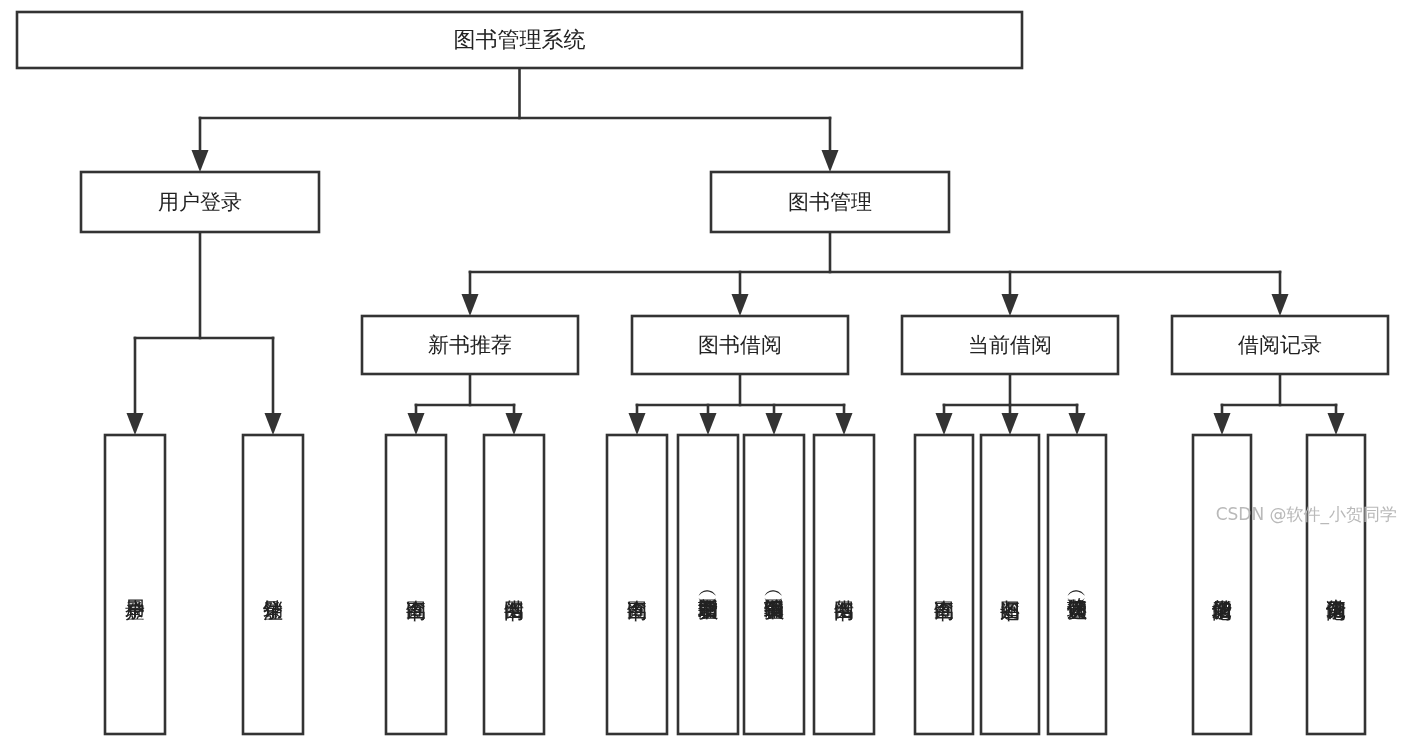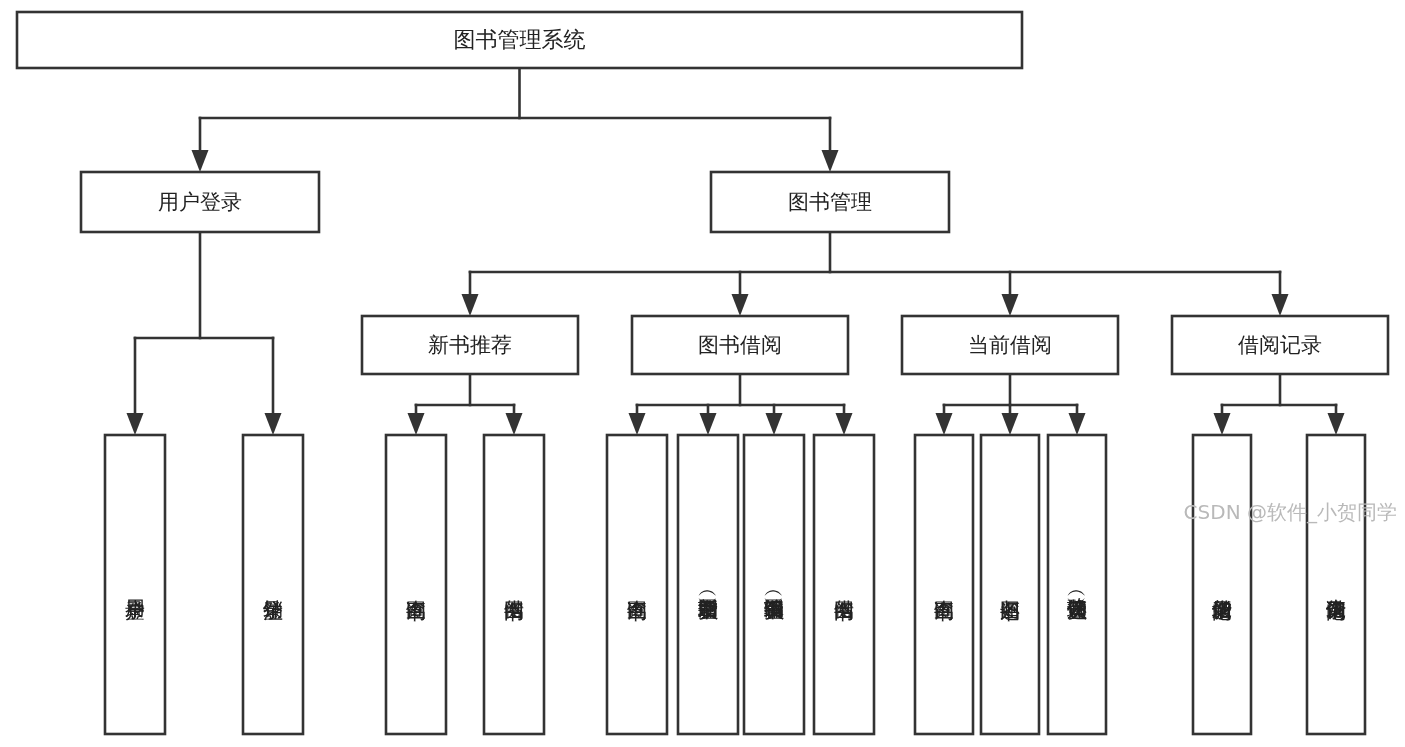--- a/index.html
+++ b/index.html
@@ -66,21 +66,21 @@
     line-height: 1.06;
     color: #222222;
     letter-spacing: 0.5px;
     white-space: nowrap;
   }
   .watermark {
     position: absolute;
     right: 8px;
     bottom: 5px;
     font-family: "DejaVu Sans", "Liberation Sans", sans-serif;
-    font-size: 20px;
+    font-size: 17px;
     color: #b9b9b9;
     white-space: nowrap;
     pointer-events: none;
   }
 </style>
 </head>
 <body>
 
 <div id="diagram-root">
   <svg class="tree-canvas" viewBox="0 0 1405 747">

